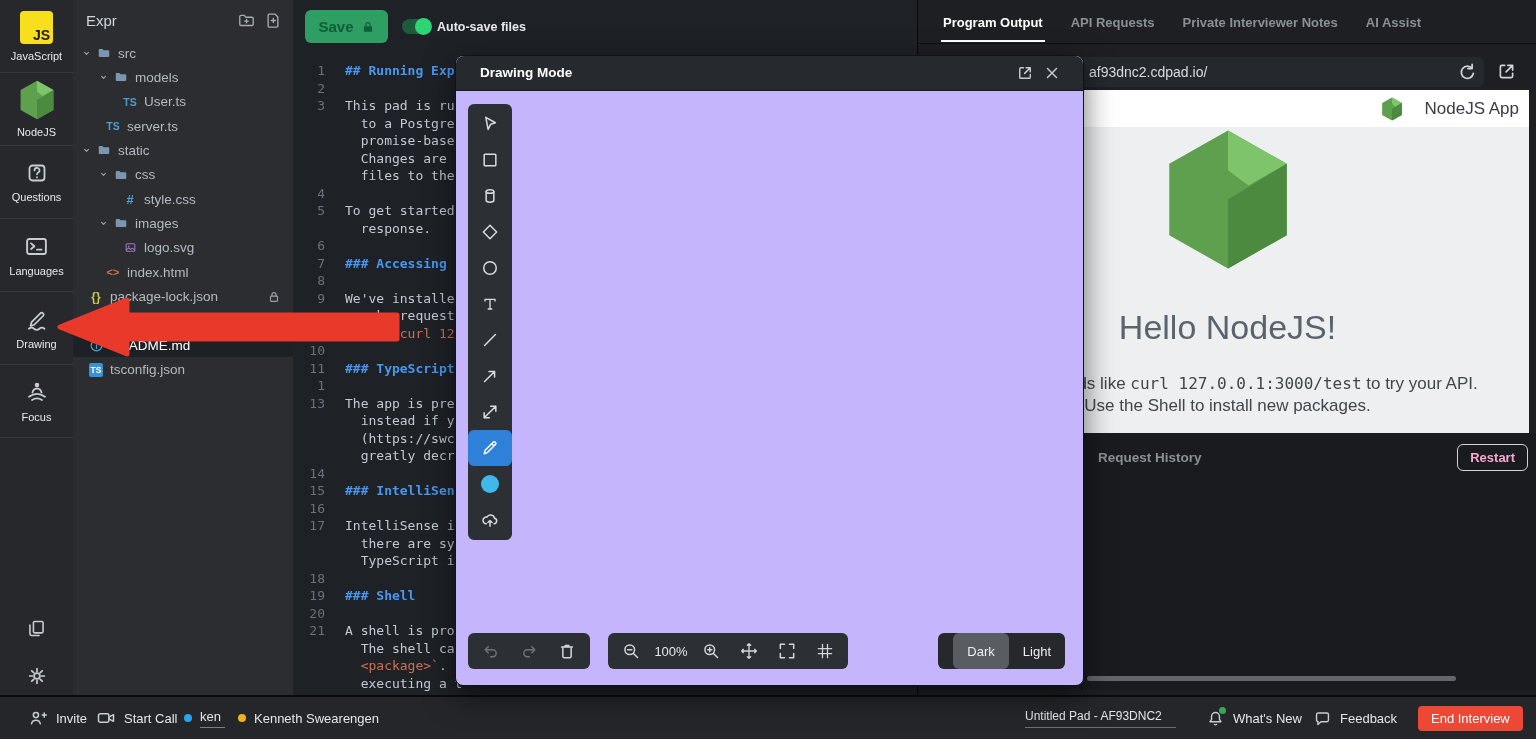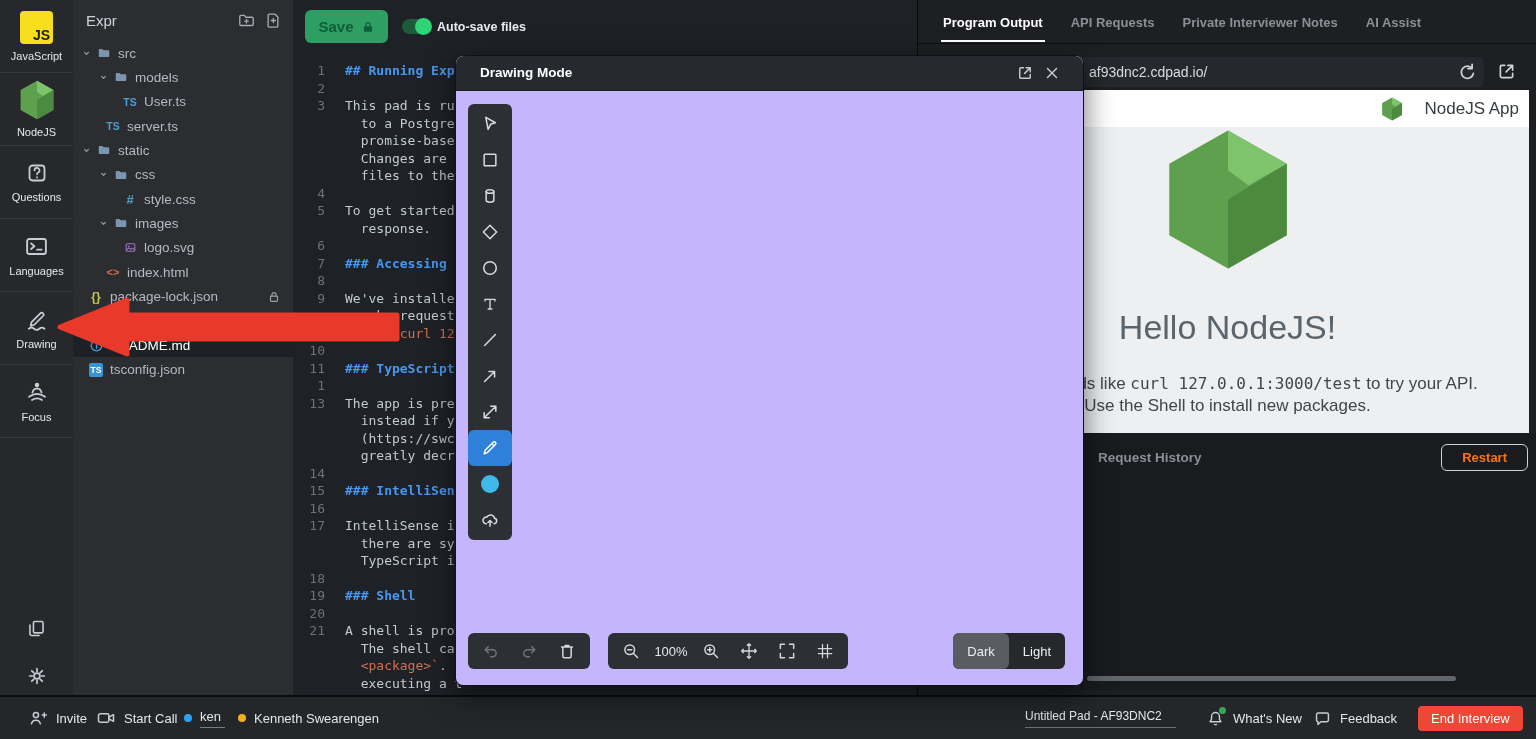--- a/index.html
+++ b/index.html
@@ -65,22 +65,22 @@
   #preview{position:absolute;left:8px;top:90px;width:603px;height:343px;background:#edeff0;overflow:hidden;}
   #preview-top{position:absolute;left:0;top:0;width:100%;height:37px;background:#ffffff;}
   #app-head{position:absolute;right:10px;top:7px;display:flex;align-items:center;gap:21px;}
   #app-head .nm{font-size:17px;color:#383d42;}
   #big-logo{position:absolute;left:50%;top:38px;transform:translateX(-50%);}
   #hello{position:absolute;left:0;top:218px;width:100%;text-align:center;font-size:34px;color:#5a646d;}
   #para{position:absolute;left:0;top:283px;width:100%;text-align:center;font-size:17px;line-height:21.5px;color:#41464b;}
   #para .mono{font-family:"DejaVu Sans Mono",monospace;font-size:16px;}
   #reqhist{position:absolute;left:163px;top:433px;width:456px;height:257px;background:#191b1f;border-left:1px solid #0c0d0f;}
   #reqhist-title{position:absolute;left:16px;top:17px;font-size:13.5px;font-weight:bold;color:#8a9096;}
-  #restart-btn{position:absolute;right:10px;top:11px;height:27px;padding:0 20px;background:transparent;border:1px solid #cfd3d7;border-radius:6px;
-               color:#f97316;font-size:13px;font-weight:bold;cursor:pointer;font-family:"Liberation Sans",sans-serif;}
+  #restart-btn{position:absolute;right:10px;top:11px;height:27px;padding:0 12px;background:transparent;border:1px solid #cfd3d7;border-radius:6px;
+               color:#f9a8d4;font-size:13px;font-weight:bold;cursor:pointer;font-family:"Liberation Sans",sans-serif;}
   #hscroll{position:absolute;left:5px;bottom:9px;width:369px;height:5px;background:#61666c;border-radius:3px;cursor:pointer;}
 
   
   #arrow{left:0;top:0;z-index:30;pointer-events:none;}
 
   
   #modal{left:455px;top:55px;width:629px;height:631px;background:#c4b5fd;border:1px solid #101214;border-radius:8px;
          box-shadow:0 10px 30px rgba(0,0,0,.55);z-index:40;box-sizing:border-box;}
   #modal-header{position:absolute;left:0;top:0;width:100%;height:34px;background:#26292d;border-bottom:1px solid #1a1c1f;border-radius:8px 8px 0 0;}
   #modal-title{position:absolute;left:24px;top:9px;font-size:13.5px;font-weight:bold;color:#ffffff;}
@@ -89,21 +89,21 @@
   #palette{position:absolute;left:12px;top:48px;width:44px;background:#2c2f34;border-radius:6px;padding:2px 0;}
   .tool{width:44px;height:36px;display:flex;align-items:center;justify-content:center;color:#d8dbde;cursor:pointer;}
   .tool.selected{background:#2e80d8;border-radius:6px;}
   .tool .dot{width:18px;height:18px;border-radius:50%;}
   .bar-group{position:absolute;bottom:16px;height:36px;background:#2c2f34;border-radius:6px;display:flex;align-items:center;padding:0 4px;}
   #bar-g1{left:12px;}
   #bar-g2{left:152px;justify-content:flex-end;}
   .bbtn{width:38px;height:36px;display:flex;align-items:center;justify-content:center;color:#d4d7da;cursor:pointer;}
   .bbtn.dim{color:#6f747a;}
   #zoom-label{width:42px;text-align:center;font-size:13px;color:#e6e8ea;}
-  #theme-group{position:absolute;right:18px;bottom:16px;height:36px;background:#26282c;border-radius:6px;display:flex;overflow:hidden;}
+  #theme-group{position:absolute;right:18px;bottom:16px;height:36px;background:#26282c;border-radius:6px;display:flex;overflow:hidden;padding-left:15px;}
   .theme-btn{height:36px;padding:0 14px;border:none;background:transparent;color:#eceef0;font-size:13px;cursor:pointer;font-family:"Liberation Sans",sans-serif;}
   .theme-btn.active{background:#595d62;border-radius:6px;}
 
   
   #statusbar{left:0;top:695px;width:1536px;height:44px;background:#24262a;border-top:2px solid #0a0b0d;box-sizing:border-box;}
   .sb-item{position:absolute;top:0;height:42px;display:flex;align-items:center;gap:8px;font-size:13px;color:#e4e6e8;cursor:pointer;white-space:nowrap;}
   .udot{width:8px;height:8px;border-radius:50%;}
   .uname{border-bottom:1px solid #787d83;padding:0 4px 3px 0;}
   #pad-name{border-bottom:1px solid #6a6f75;padding-bottom:4px;width:151px;font-size:12px;}
   #end-btn{position:absolute;left:1418px;top:9px;height:25px;padding:0 13px;background:#ed4836;color:#fff;border:none;border-radius:4px;

